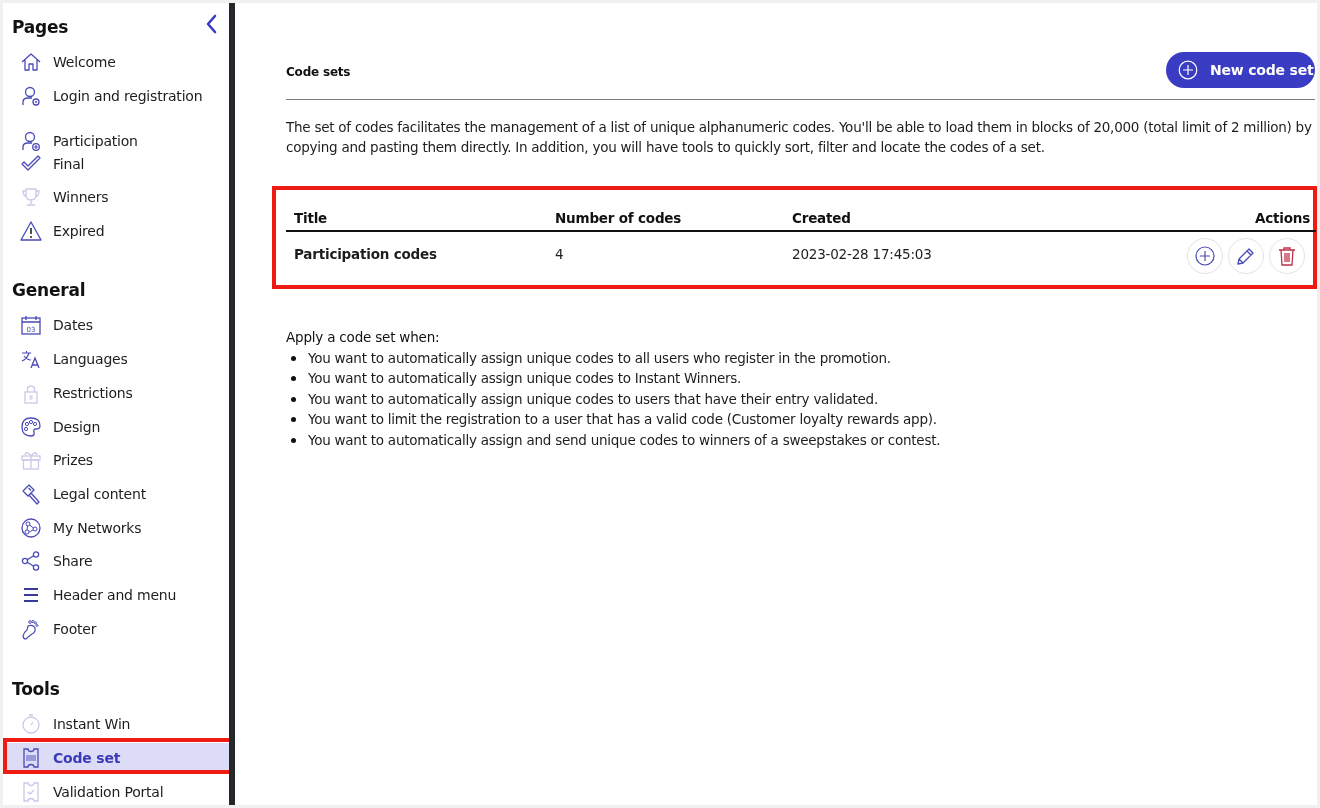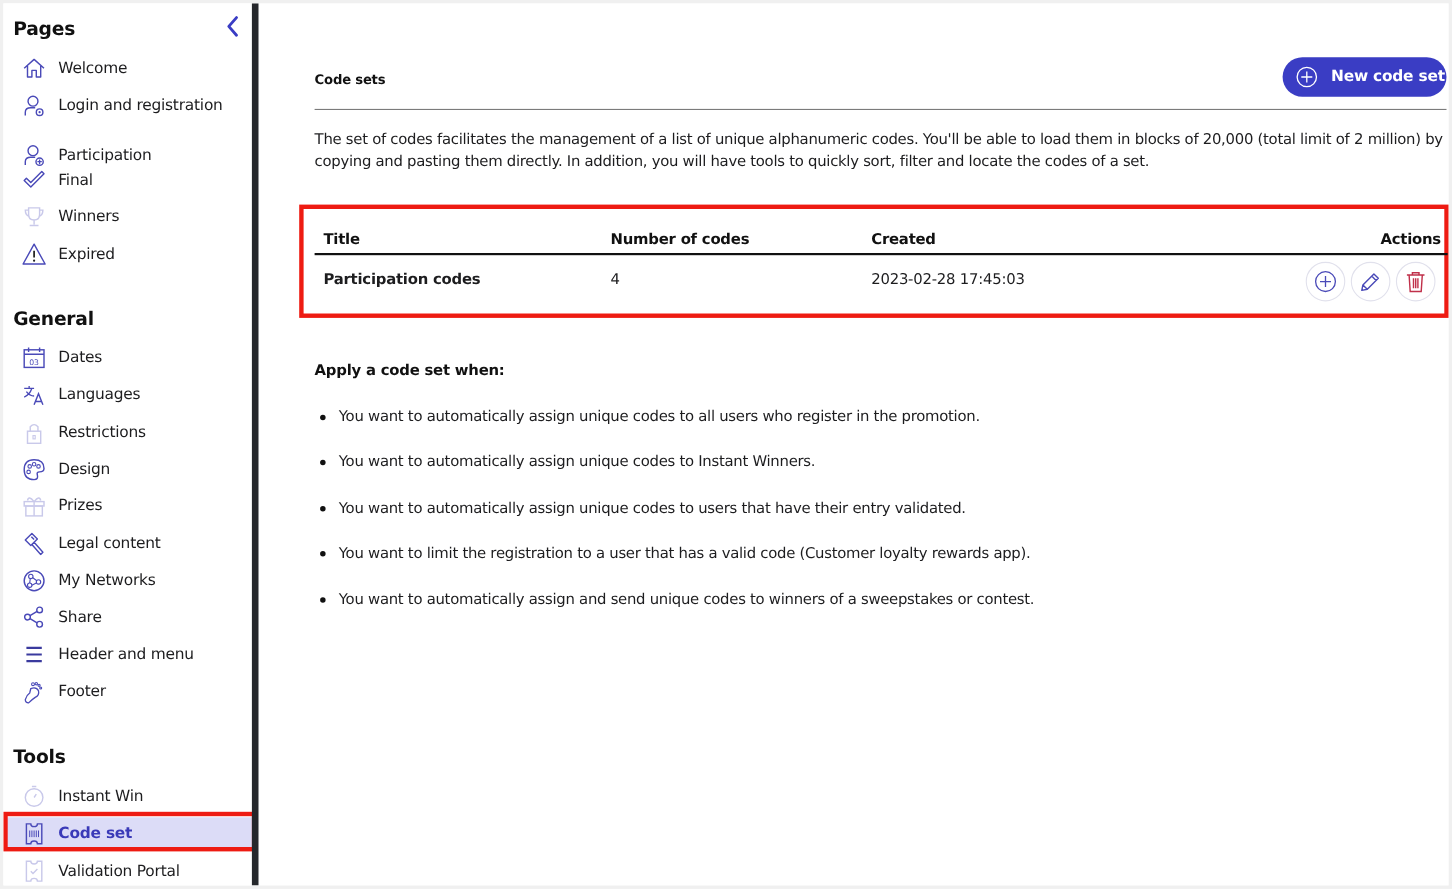--- a/index.html
+++ b/index.html
@@ -31,23 +31,23 @@
     .desc { position: absolute; left: 47px; top: 114px; width: 1040px; font-size: 13.5px; line-height: 20px; color: #1d1d1f; letter-spacing: -0.25px; }
 
     .table-wrap { position: absolute; left: 33px; top: 183px; width: 1045px; height: 103px; border: 4px solid #ee1b12; }
     .tbl-head { position: absolute; left: 10px; top: 14px; width: 1030px; height: 28px; border-bottom: 2px solid #111; }
     .th { position: absolute; top: 6px; font-size: 13.5px; font-weight: bold; color: #111; letter-spacing: -0.2px; }
     .row { position: absolute; left: 10px; top: 44px; width: 1030px; height: 40px; }
     .td { position: absolute; top: 12px; font-size: 13.5px; color: #1d1d1f; letter-spacing: -0.2px; }
     .td.bold { font-weight: bold; }
     .act { position: absolute; top: 4px; width: 36px; height: 36px; border-radius: 50%; border: 1px solid #e1e1ec; background: #fff; display: flex; align-items: center; justify-content: center; cursor: pointer; }
 
-    .apply-title { position: absolute; left: 47px; top: 326px; font-size: 13.5px; font-weight: bold; color: #111; letter-spacing: -0.2px; }
+    .apply-title { position: absolute; left: 47px; top: 326px; font-size: 13.5px; font-weight: normal; color: #111; letter-spacing: -0.2px; }
     .apply-list { position: absolute; left: 47px; top: 345px; list-style: none; }
-    .apply-list li { font-size: 13.5px; line-height: 20.4px; color: #1d1d1f; letter-spacing: -0.25px; padding-left: 22px; position: relative; white-space: nowrap; margin-top: 21px; }
+    .apply-list li { font-size: 13.5px; line-height: 20.4px; color: #1d1d1f; letter-spacing: -0.25px; padding-left: 22px; position: relative; white-space: nowrap; }
     .apply-list li::before { content: ""; position: absolute; left: 5px; top: 8px; width: 5px; height: 5px; background: #111; border-radius: 50%; }
   </style>
 </head>
 <body>
 
 <div class="frame">
 
   <nav class="sidebar">
     <div class="section-title" style="top:14px">Pages</div>
     <div class="collapse-btn">

